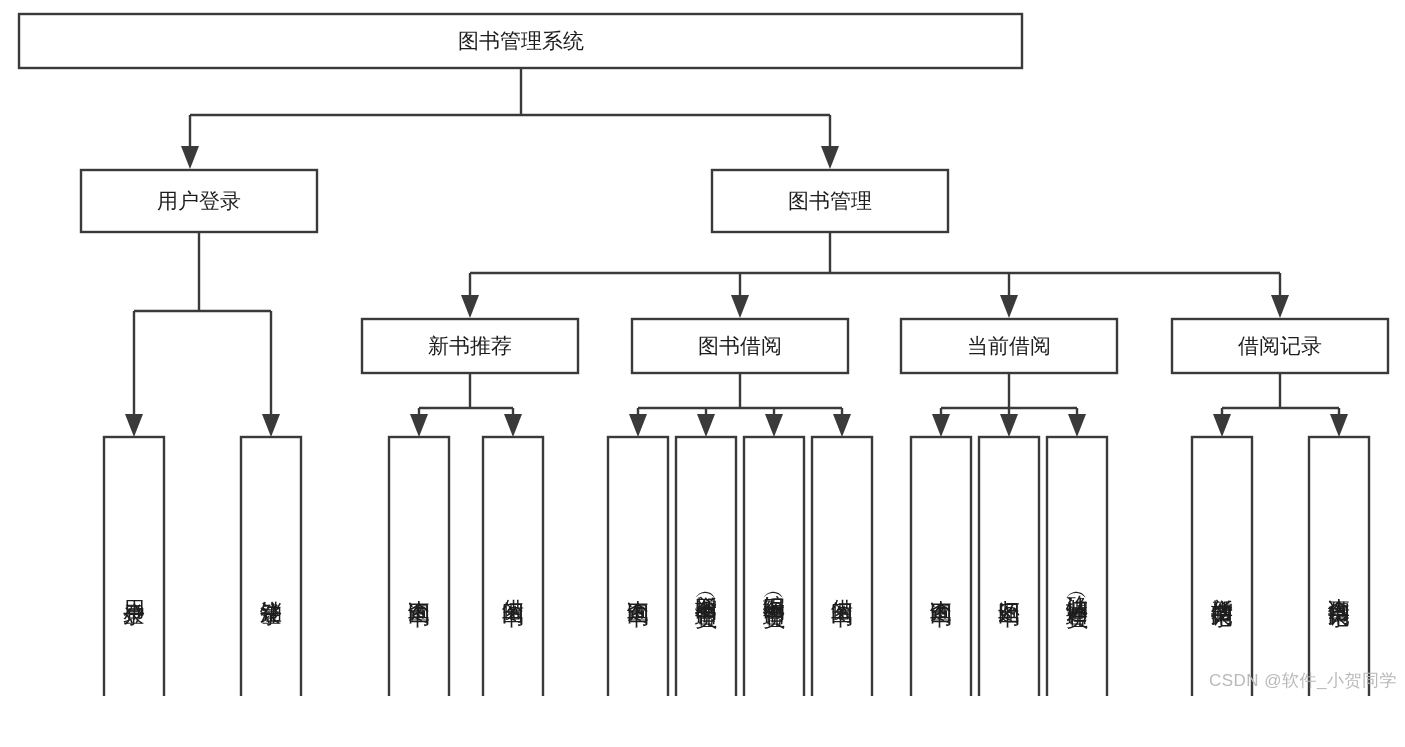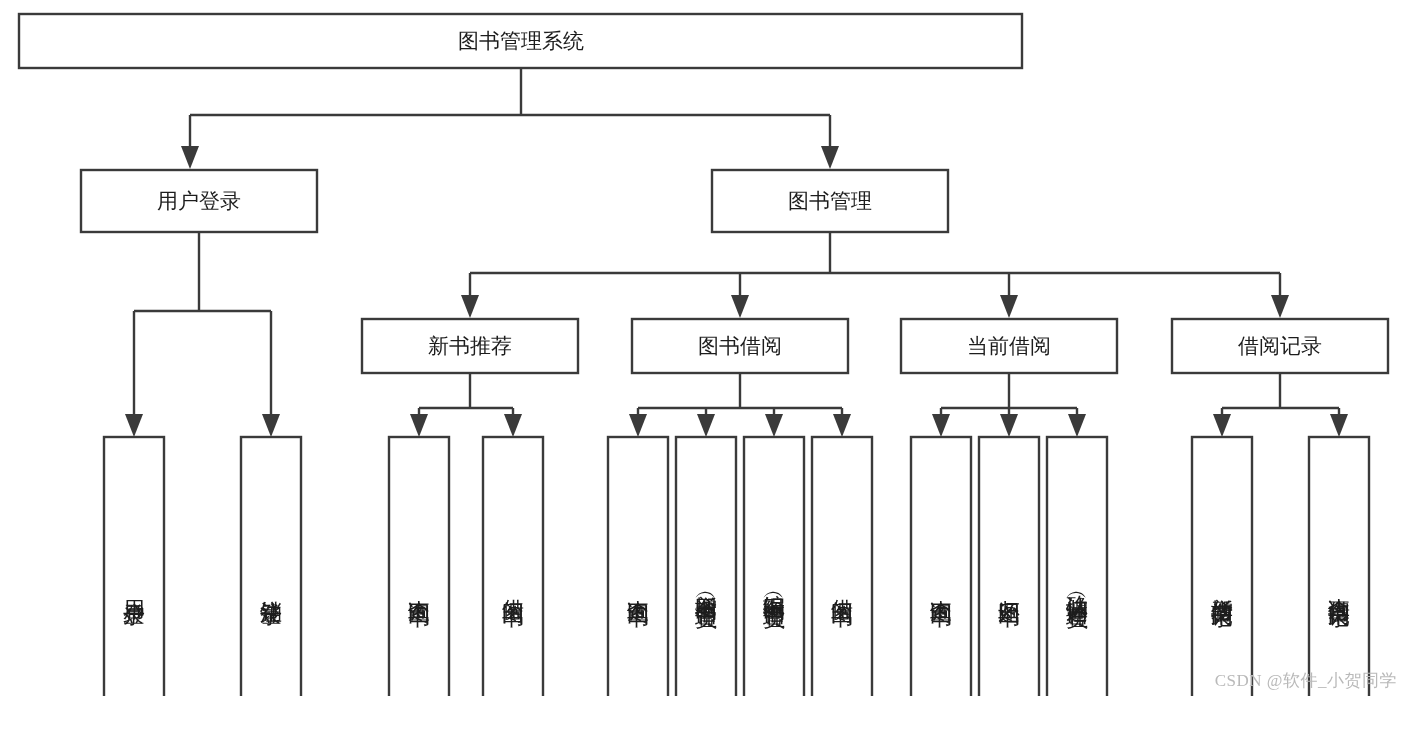--- a/index.html
+++ b/index.html
@@ -59,21 +59,21 @@
     line-height: 1.18;
     letter-spacing: 2px;
     color: #1d1d1d;
     white-space: nowrap;
     pointer-events: none;
   }
   .watermark {
     position: absolute;
     right: 8px;
     bottom: 4px;
-    font-family: Liberation Serif, serif;
+    font-family: Liberation Sans, sans-serif;
     font-size: 17px;
     color: #b9b9b9;
     letter-spacing: 0.5px;
     white-space: nowrap;
   }
 </style>
 </head>
 <body>
 
 <div id="canvas">

